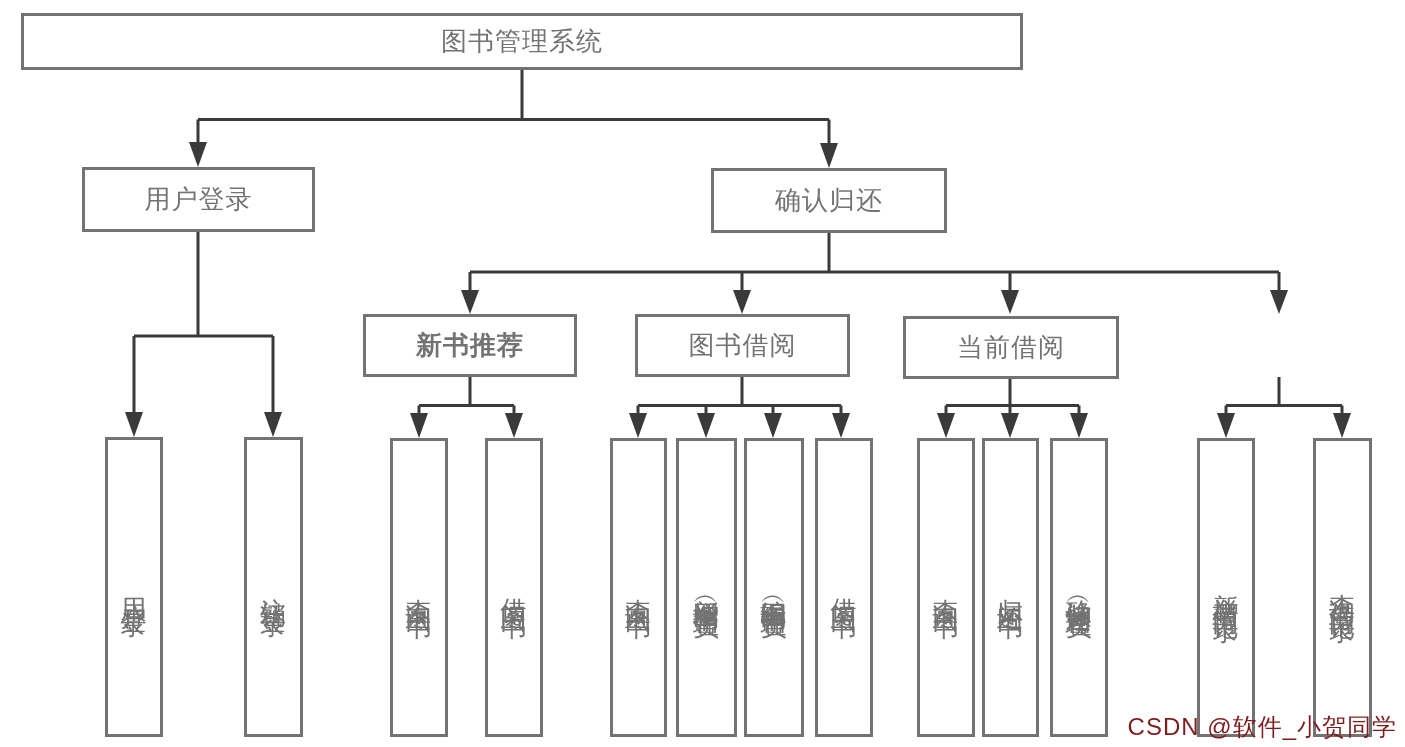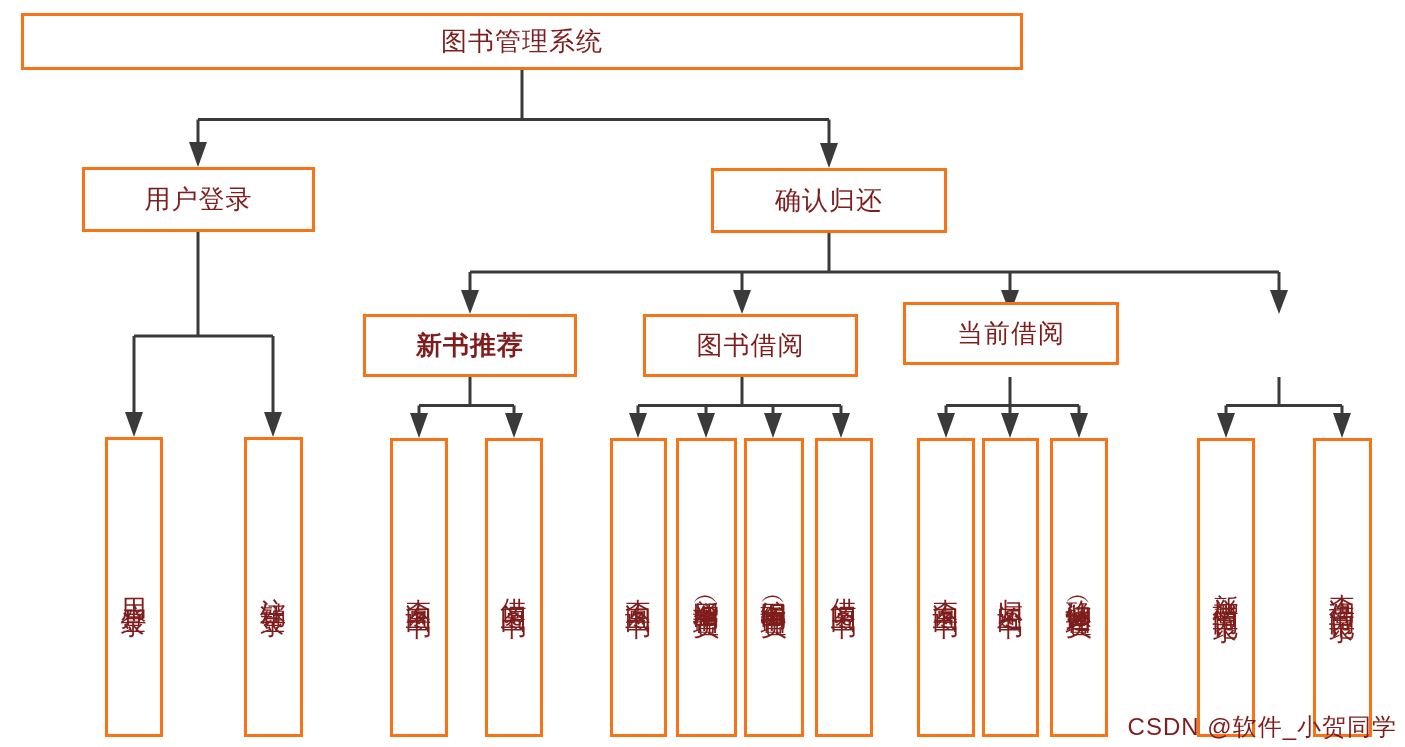--- a/index.html
+++ b/index.html
@@ -8,25 +8,25 @@
     position:relative;
     width:1405px;height:747px;
     background:#ffffff;
     overflow:hidden;
   }
   .connectors{position:absolute;left:0;top:0;z-index:1;}
   .box{
     position:absolute;
     box-sizing:border-box;
     background:#ffffff;
-    border:3px solid #f97316;
+    border:3px solid #737373;
     display:flex;
     align-items:center;
     justify-content:center;
-    color:#7f1d1d;
+    color:#737373;
     z-index:2;
   }
   .hlabel{
     font-size:26px;
     letter-spacing:1px;
     white-space:nowrap;
     text-align:center;
   }
   .vbox{
     flex-direction:column;
@@ -100,24 +100,24 @@
   <div class="box" style="left:82px;top:167px;width:233px;height:65px;">
     <span class="hlabel">用户登录</span>
   </div>
   <div class="box" style="left:711px;top:168px;width:236px;height:65px;">
     <span class="hlabel">确认归还</span>
   </div>
 
   <div class="box" style="left:363px;top:314px;width:214px;height:63px;font-weight:bold;">
     <span class="hlabel">新书推荐</span>
   </div>
-  <div class="box" style="left:635px;top:314px;width:215px;height:63px;margin-left:8px;">
+  <div class="box" style="left:635px;top:314px;width:215px;height:63px;">
     <span class="hlabel">图书借阅</span>
   </div>
-  <div class="box" style="left:903px;top:302px;width:216px;height:63px;">
+  <div class="box" style="left:903px;top:316px;width:216px;height:63px;">
     <span class="hlabel">当前借阅</span>
   </div>
 
   <div class="box vbox" style="left:105px;top:437px;width:58px;height:300px;">
     <span class="vlabel">用户登录</span>
   </div>
   <div class="box vbox" style="left:244px;top:437px;width:59px;height:300px;">
     <span class="vlabel">注销登录</span>
   </div>
 

